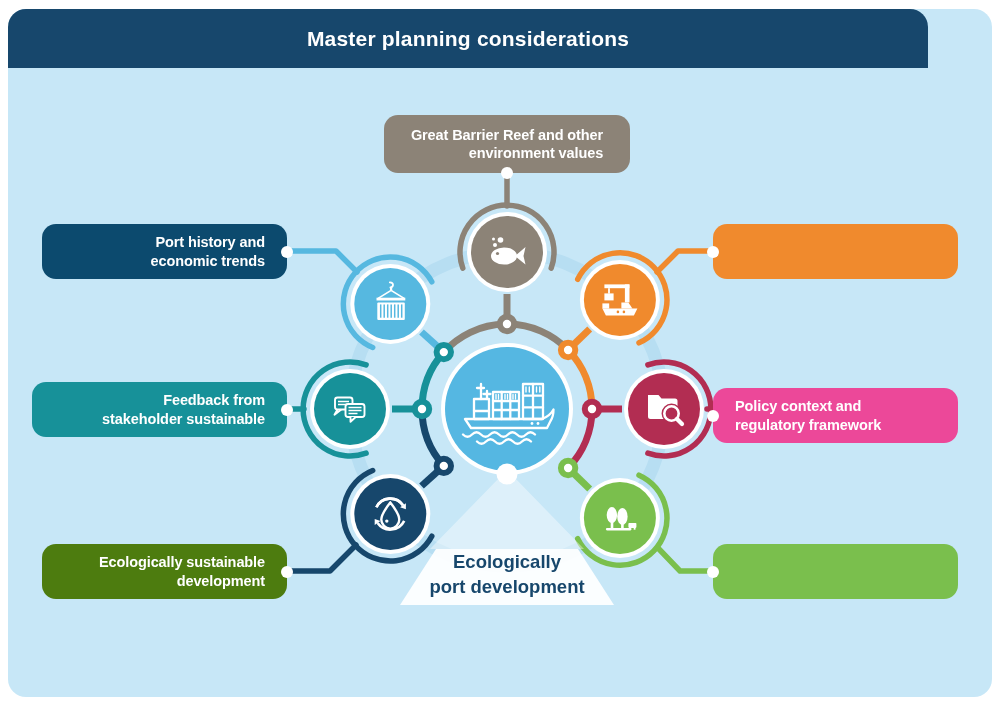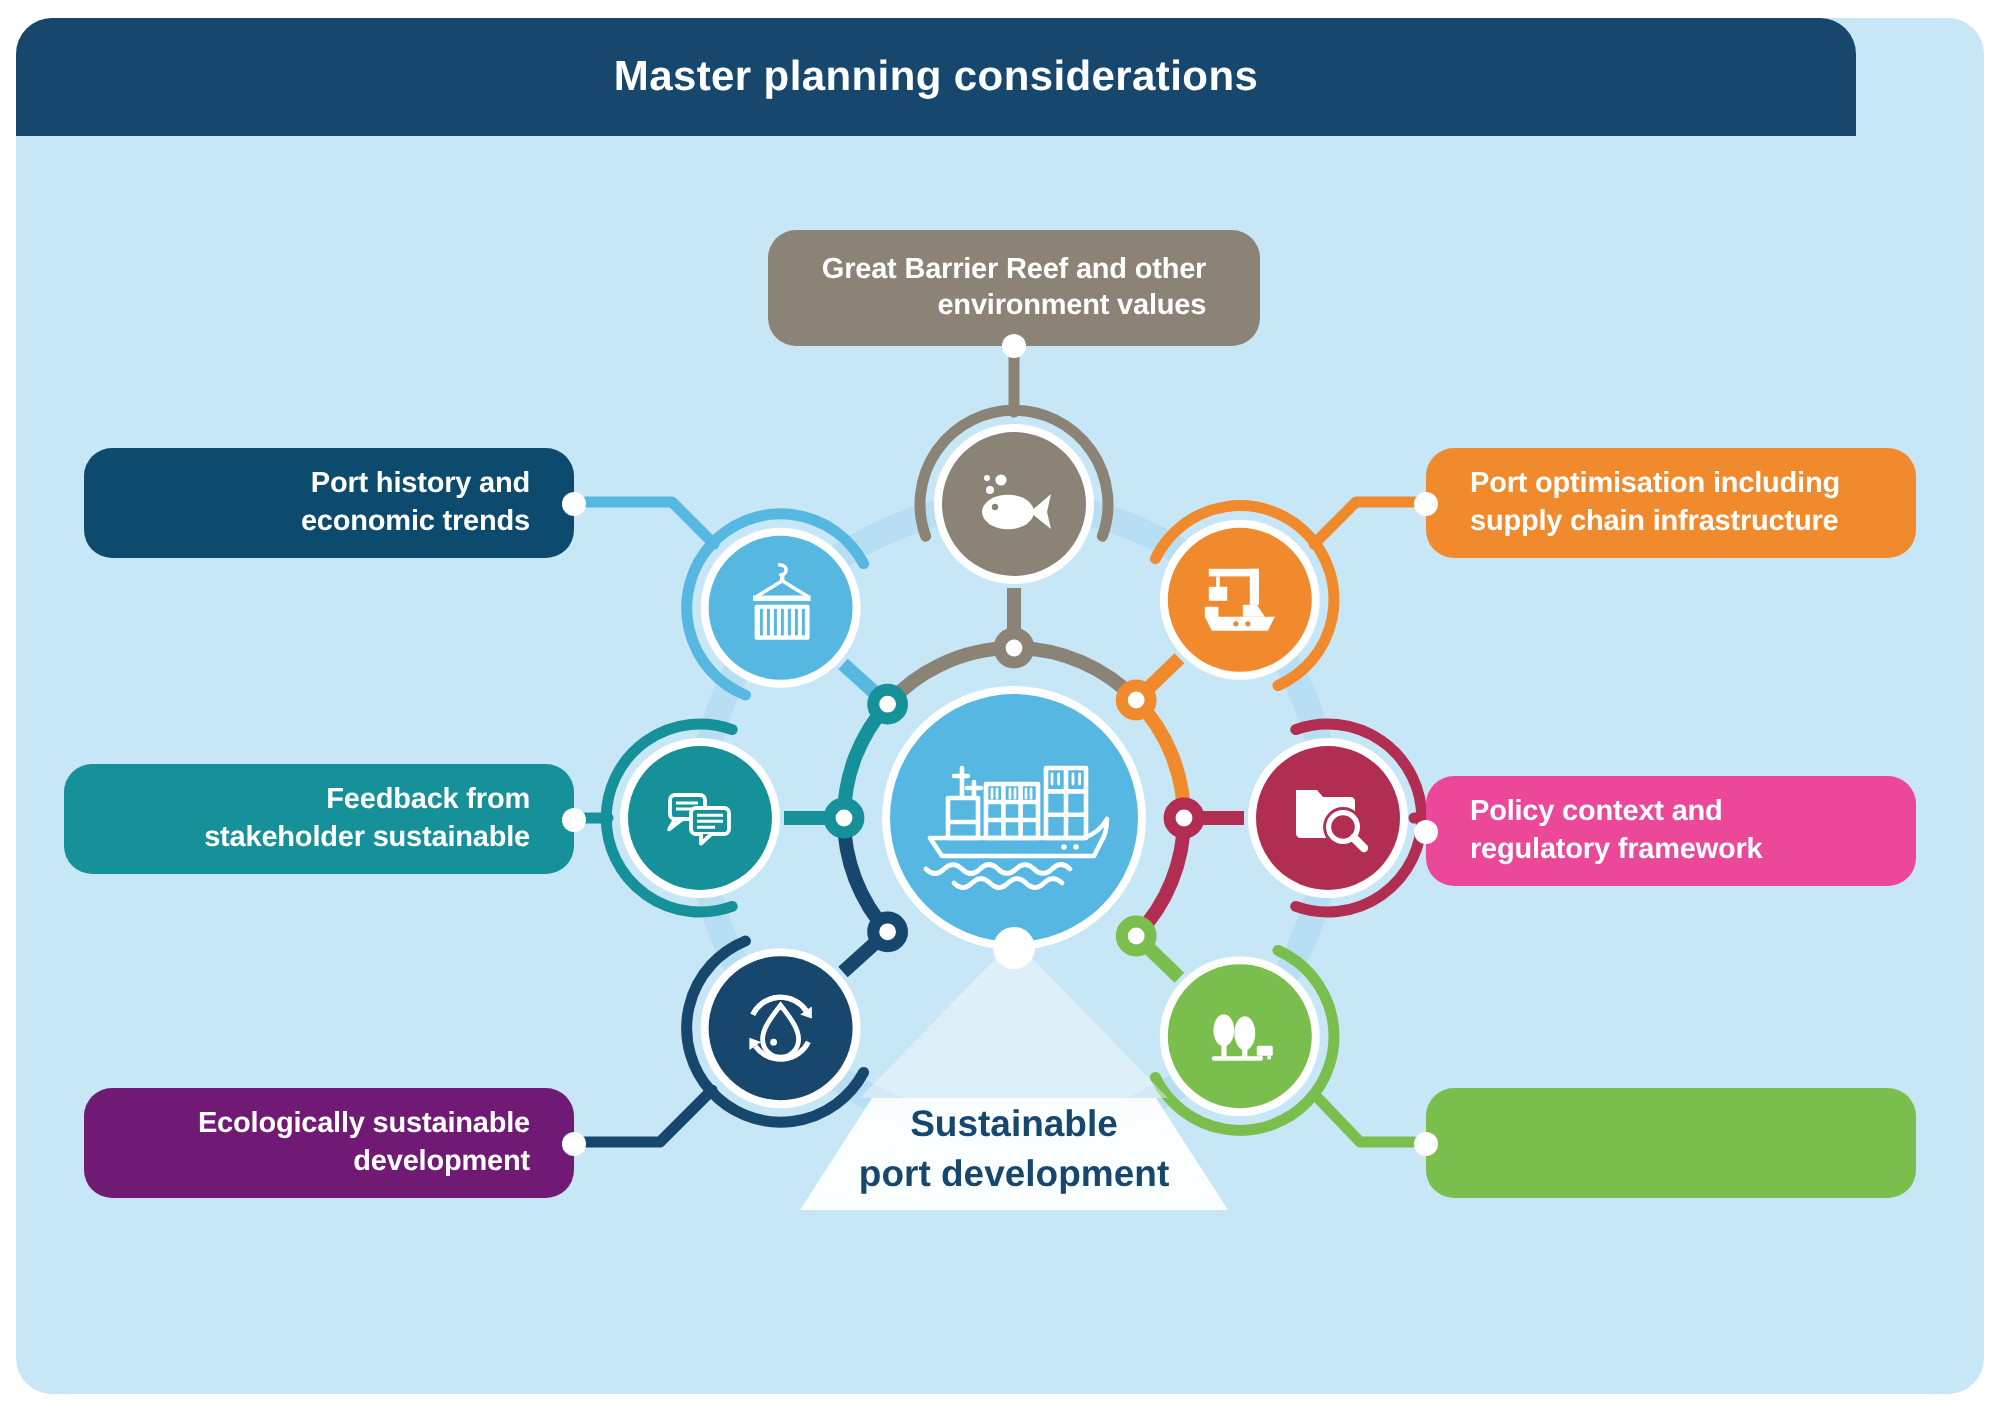--- a/index.html
+++ b/index.html
@@ -173,23 +173,22 @@
 <polygon points="501,476 513,476 584,549 430,549" fill="#FFFFFF" opacity="0.4"></polygon>
 <polygon points="436,549 578,549 614,605 400,605" fill="#FFFFFF" opacity="0.93"></polygon>
 <circle cx="507" cy="474" r="10.5" fill="#fff"></circle>
 </svg>
       <div class="label-box" style="left: 384px; top: 115px; width: 246px; height: 58px; background: rgb(140, 131, 119); justify-content: center; text-align: right;"><span>Great Barrier Reef and other
 environment values</span><span class="dot" style="left: 50%; bottom: -6px; margin-left: -6px;"></span></div>
       <div class="label-box" style="left: 42px; top: 224px; width: 245px; height: 55px; background: #0c4a6e; justify-content: flex-end; text-align: right; padding-right: 22px;"><span>Port history and
 economic trends</span><span class="dot" style="right: -6px; top: 50%; margin-top: -6px;"></span></div>
       <div class="label-box" style="left: 32px; top: 382px; width: 255px; height: 55px; background: rgb(23, 145, 153); justify-content: flex-end; text-align: right; padding-right: 22px;"><span>Feedback from
 stakeholder sustainable</span><span class="dot" style="right: -6px; top: 50%; margin-top: -6px;"></span></div>
-      <div class="label-box" style="left: 42px; top: 544px; width: 245px; height: 55px; background: #701a75; justify-content: flex-end; text-align: right; padding-right: 22px;"><span>Ecologically sustainable
+      <div class="label-box" style="left: 42px; top: 544px; width: 245px; height: 55px; background: #4d7c0f; justify-content: flex-end; text-align: right; padding-right: 22px;"><span>Ecologically sustainable
 development</span><span class="dot" style="right: -6px; top: 50%; margin-top: -6px;"></span></div>
-      <div class="label-box" style="left: 713px; top: 224px; width: 245px; height: 55px; background: rgb(240, 138, 45); justify-content: flex-start; text-align: left; padding-left: 22px;"><span>Port optimisation including
-supply chain infrastructure</span><span class="dot" style="left: -6px; top: 50%; margin-top: -6px;"></span></div>
+      <div class="label-box" style="left: 713px; top: 224px; width: 245px; height: 55px; background: rgb(240, 138, 45); justify-content: flex-start; text-align: left; padding-left: 22px;"><span class="dot" style="left: -6px; top: 50%; margin-top: -6px;"></span></div>
       <div class="label-box" style="left: 713px; top: 388px; width: 245px; height: 55px; background: #ec4899; justify-content: flex-start; text-align: left; padding-left: 22px;"><span>Policy context and
 regulatory framework</span><span class="dot" style="left: -6px; top: 50%; margin-top: -6px;"></span></div>
       <div class="label-box" style="left: 713px; top: 544px; width: 245px; height: 55px; background: rgb(122, 191, 77); justify-content: flex-start; text-align: left; padding-left: 22px;"><span class="dot" style="left: -6px; top: 50%; margin-top: -6px;"></span></div>
-      <div class="center-label" style="left: 400px; top: 547px; width: 214px; height: 56px;"><span>Sustainable
+      <div class="center-label" style="left: 400px; top: 547px; width: 214px; height: 56px;"><span>Ecologically
 port development</span></div>
     </div>
 </div>
 
 </body></html>

